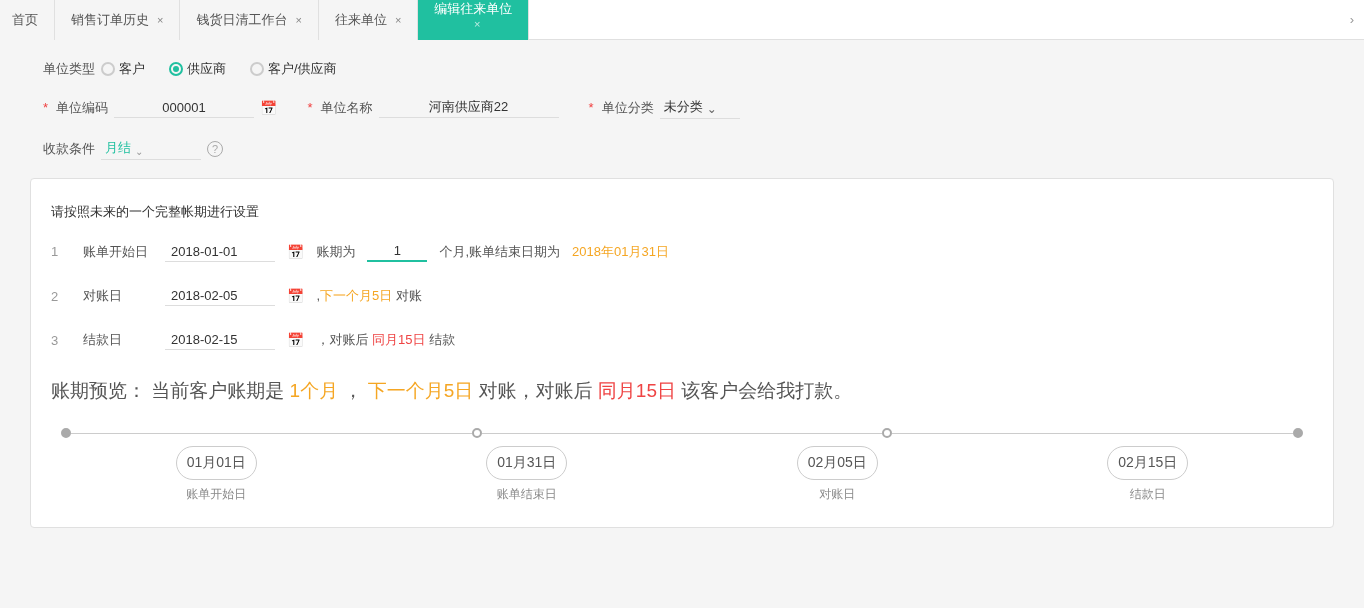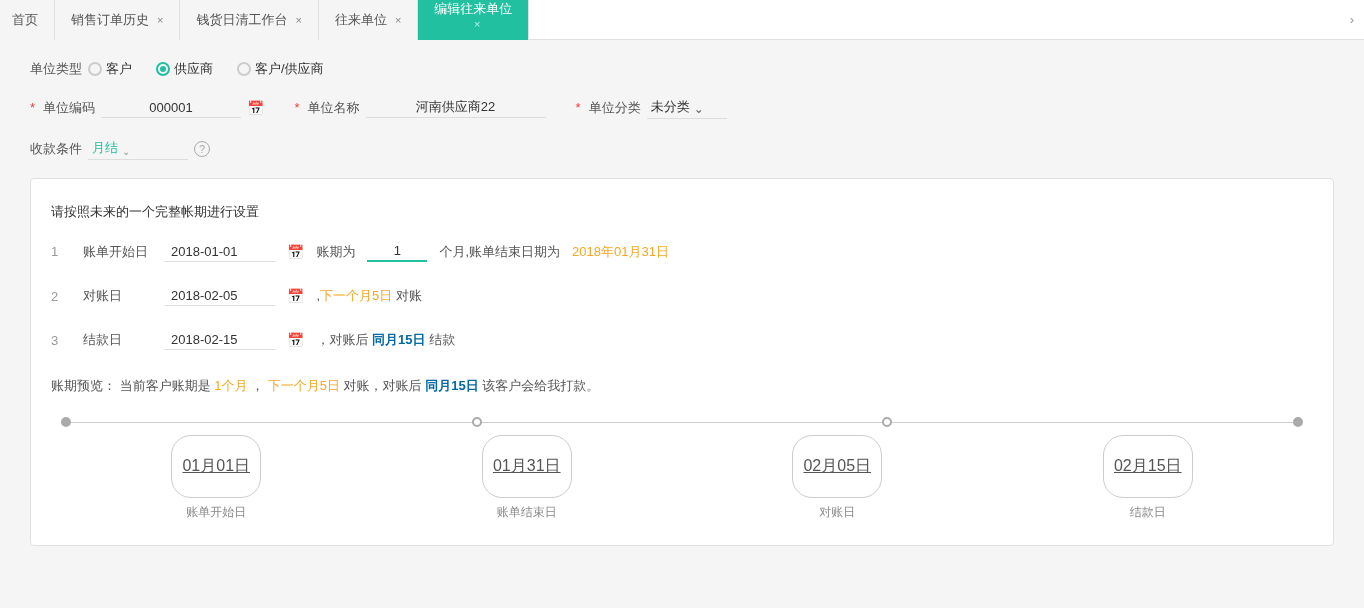--- a/index.html
+++ b/index.html
@@ -54,20 +54,21 @@
       background: #f5f5f5;
       min-height: calc(100vh - 40px);
     }
 
     
     .form-row {
       display: flex;
       align-items: center;
       margin-bottom: 18px;
       gap: 30px;
+      margin-left: 13px;
     }
 
     .form-field {
       display: flex;
       align-items: center;
       gap: 6px;
     }
 
     .form-label {
       color: #555;
@@ -229,28 +230,28 @@
     .inline-text {
       color: #555;
     }
 
     .highlight-orange {
       color: #f5a623;
       font-weight: normal;
     }
 
     .highlight-teal {
-      color: #0369a1;
-      font-weight: bold;
+      color: #ef4444;
+      font-weight: normal;
     }
 
     
     .preview-text {
       color: #555;
-      font-size: 13px;
+      font-size: 19px;
       margin-bottom: 20px;
       line-height: 1.8;
       margin-top: 24px;
     }
 
     .tl-wrapper {
       display: flex;
       flex-direction: column;
       width: 100%;
       padding: 0 10px;
@@ -298,27 +299,26 @@
     .tl-label-item {
       display: flex;
       flex-direction: column;
       align-items: center;
       flex: 1;
     }
 
     .tl-badge {
       border: 1px solid #ccc;
       border-radius: 20px;
-      padding: 20px 10px;
-      font-size: 16px;
+      padding: 7px 10px;
+      font-size: 14px;
       color: #555;
       background: #fff;
       white-space: nowrap;
       margin-bottom: 6px;
-      text-decoration: underline;
     }
 
     .tl-sub {
       font-size: 12px;
       color: #888;
     }
   </style>
 </head>
 <body>
 

